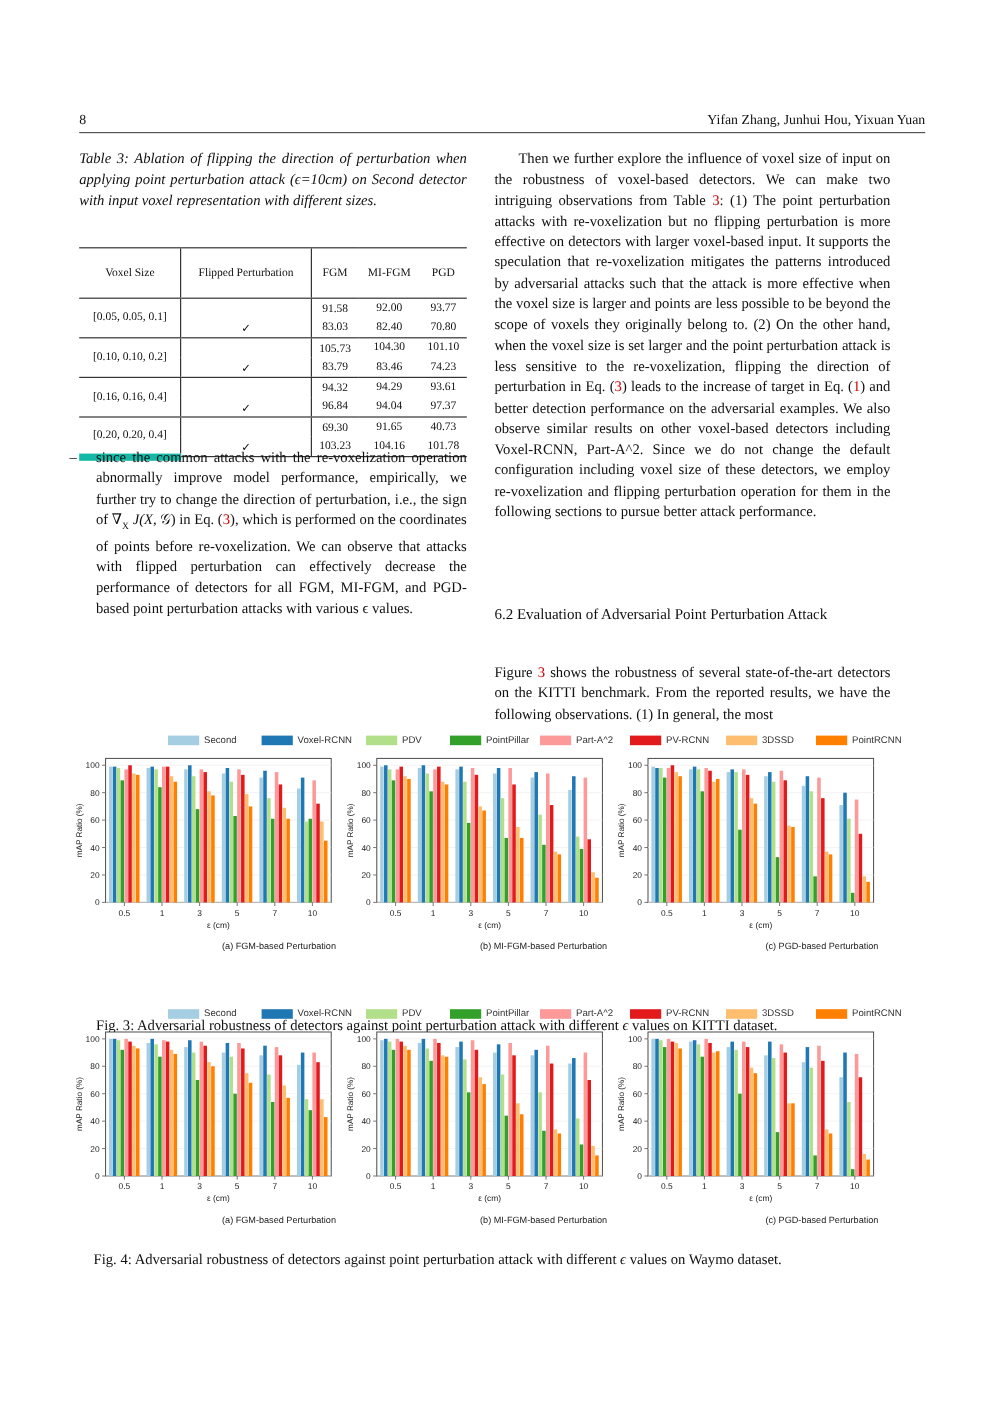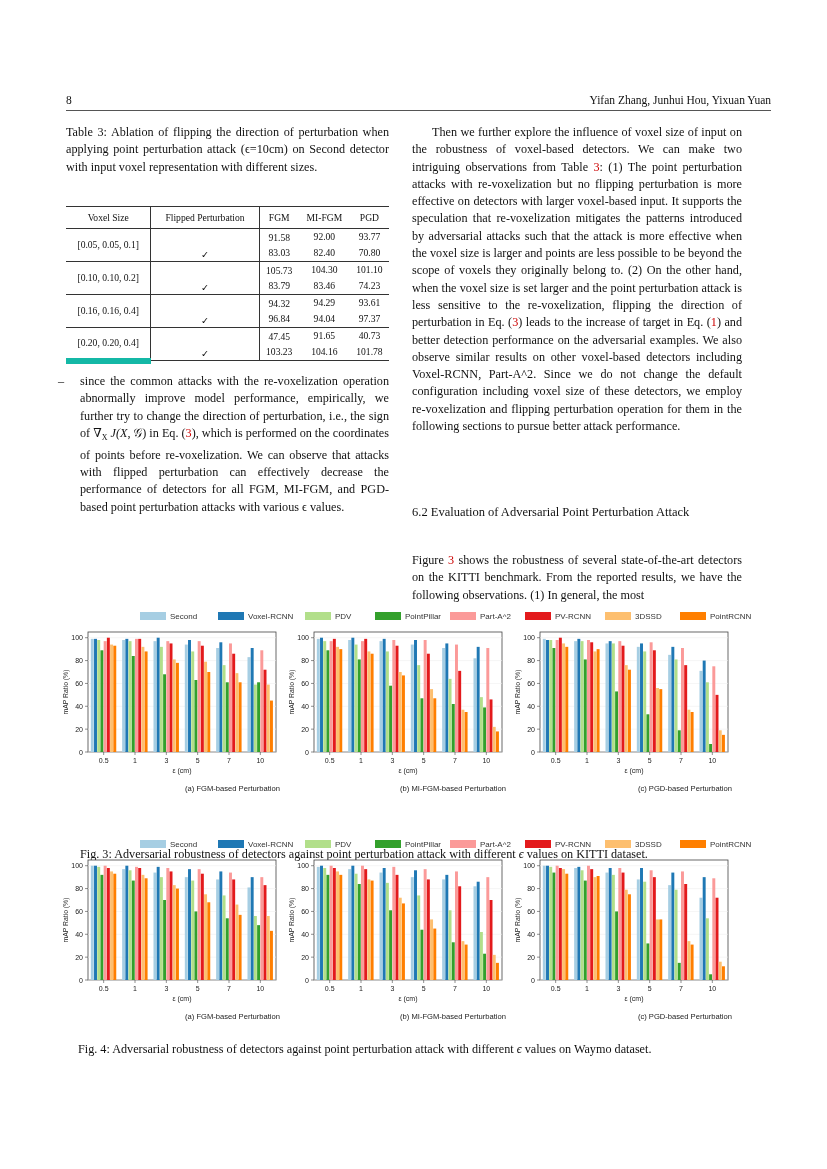--- a/index.html
+++ b/index.html
@@ -3,37 +3,37 @@
 <meta charset="utf-8">
 <style>
   html,body{margin:0;padding:0;background:#fff;}
   body{width:827px;height:1169px;position:relative;overflow:hidden;font-family:"Liberation Serif","DejaVu Serif",serif;color:#111;}
   .abs{position:absolute;}
   .hdr{top:92px;left:66px;right:56px;height:18px;font-size:11.5px;border-bottom:1px solid #555;}
   .hdr .pg{position:absolute;left:0;top:2px;}
   .hdr .au{position:absolute;right:0;top:2px;}
   .col{font-size:12.2px;line-height:17.3px;text-align:justify;}
   .red{color:#c00;}
-  .tcap{left:66px;top:124px;width:323px;}
+  .tcap{left:66px;top:124px;width:323px;font-style:italic;}
   table.t3{position:absolute;left:66px;top:206px;width:323px;border-collapse:collapse;font-size:9.6px;text-align:center;}
-  table.t3 th{font-weight:normal;padding:5px 2px;border-top:1.2px solid #333;border-bottom:1px solid #333;margin-top:28px;}
+  table.t3 th{font-weight:normal;padding:15px 2px;border-top:1.2px solid #333;border-bottom:1px solid #333;margin-top:28px;}
   table.t3 td{padding:0 2px;line-height:12.5px;}
   table.t3 tr.grp td{border-bottom:1px solid #333;}
   .vl{border-left:1px solid #333;}
   .lcol{left:66px;top:373px;width:323px;}
   .lcol p{margin:0;}
   .bullet{position:relative;padding-left:14px;}
   .bullet .dash{position:absolute;left:-8px;top:0;}
   .rcol{left:412px;top:124px;width:330px;}
   .rcol p{margin:0;}
   .sec{left:412px;top:505px;font-size:12.5px;text-align:right;}
   .rcol2{left:412px;top:540px;width:330px;}
   .fig{left:60px;width:710px;}
   .legend{position:absolute;left:40px;right:10px;top:0;height:14px;font-family:"Liberation Sans","DejaVu Sans",sans-serif;font-size:8px;color:#333;}
-  .lg{position:absolute;top:2px;display:flex;align-items:flex-start;gap:4px;}
+  .lg{position:absolute;top:2px;display:flex;align-items:center;gap:4px;}
   .sw{width:26px;height:8px;display:inline-block;}
   .cap{position:absolute;font-size:12.2px;white-space:nowrap;}
   .sub{position:absolute;font-family:"Liberation Sans","DejaVu Sans",sans-serif;font-size:7.6px;color:#222;text-align:right;}
   svg text{font-family:"Liberation Sans","DejaVu Sans",sans-serif;}
 </style>
 </head>
 <body>
 
 <div class="abs hdr">
   <span class="pg">8</span>
@@ -88,21 +88,21 @@
       </tr>
       <tr class="grp">
         <td class="vl" style="padding-top:4px">✓</td>
         <td class="vl" style="padding-top:0px">96.84</td>
         <td>94.04</td>
         <td>97.37</td>
       </tr>
       <tr>
         <td rowspan="2" style="border-bottom:6px solid #14b8a6">[0.20, 0.20, 0.4]</td>
         <td class="vl" style="padding-top:2px"></td>
-        <td class="vl" style="padding-top:3px">47.45</td>
+        <td class="vl" style="padding-top:3px">69.30</td>
         <td>91.65</td>
         <td>40.73</td>
       </tr>
       <tr class="grp">
         <td class="vl" style="padding-top:4px">✓</td>
         <td class="vl" style="padding-top:0px">103.23</td>
         <td>104.16</td>
         <td>101.78</td>
       </tr>
     </tbody>

